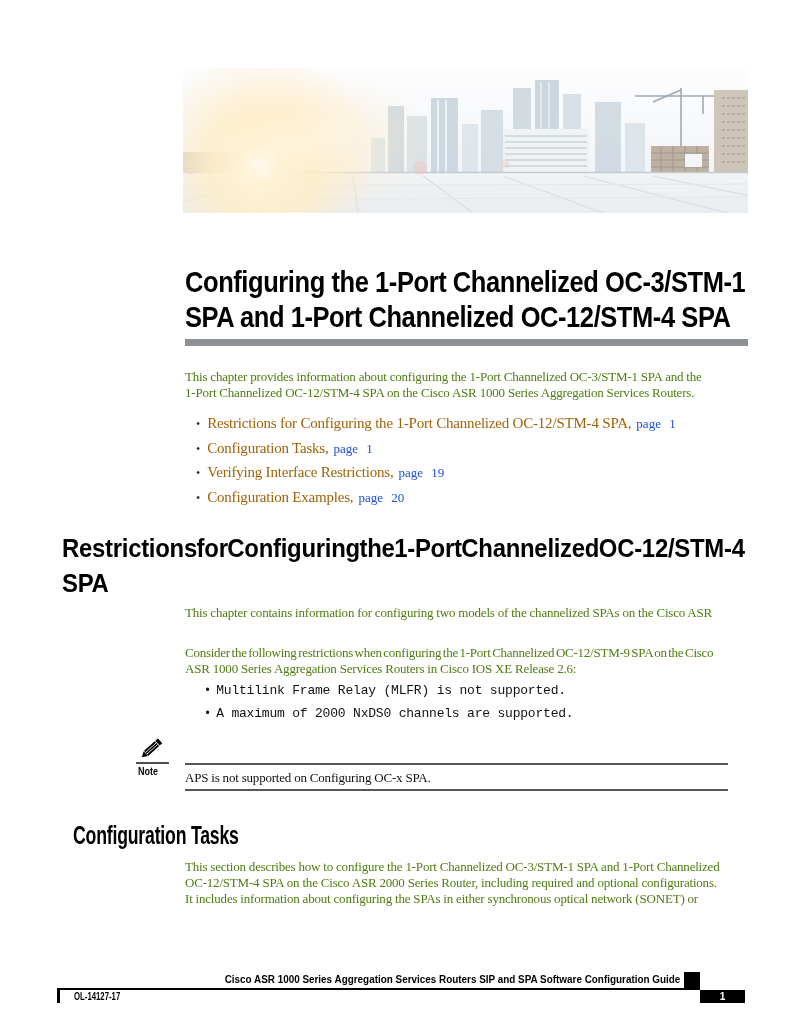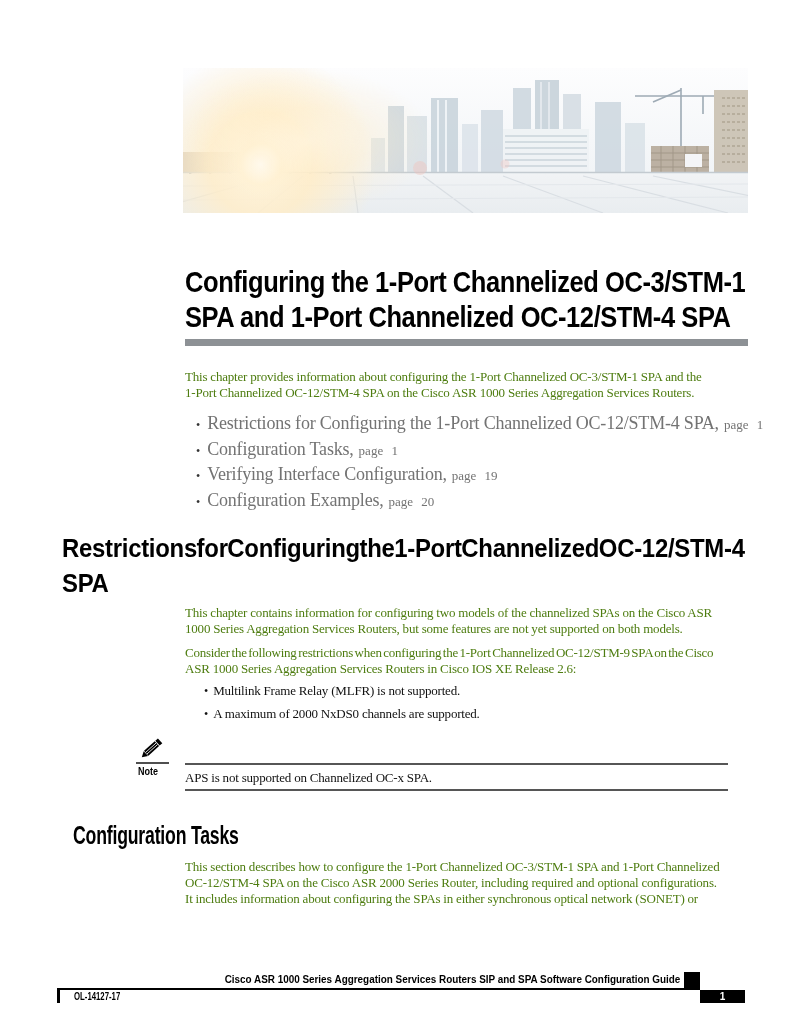--- a/index.html
+++ b/index.html
@@ -27,25 +27,25 @@
   .tight{word-spacing:-1.4px;letter-spacing:-0.25px;}
   .intro{left:185px;top:369px;}
   .para1{left:185px;top:605px;}
   .para2{left:185px;top:645px;}
   .paraC{left:185px;top:859px;}
 
   
   .toc{left:196px;top:415px;}
   .toc-item{display:flex;align-items:baseline;margin-bottom:7.6px;cursor:pointer;}
   .toc-item .bullet{color:#333;font-size:12px;line-height:16px;margin-right:7px;}
-  .toc-link{color:#737373;font-size:18px;line-height:16px;letter-spacing:-0.2px;white-space:nowrap;}
-  .toc-page{color:#737373;font-size:13px;line-height:16px;margin-left:5px;word-spacing:5px;white-space:nowrap;}
-
-  
-  .rbullets{left:204px;top:683px;}
+  .toc-link{color:#a16207;font-size:15px;line-height:16px;letter-spacing:-0.2px;white-space:nowrap;}
+  .toc-page{color:#1d4ed8;font-size:13px;line-height:16px;margin-left:5px;word-spacing:5px;white-space:nowrap;}
+
+  
+  .rbullets{left:204px;top:683px;font-family:Liberation Mono, monospace;}
   .rbullet{display:flex;align-items:baseline;margin-bottom:7px;}
   .rbullet .bullet{color:#111;font-size:12px;line-height:16px;margin-right:5px;}
   .rbullet .btext{font-size:13px;line-height:16px;letter-spacing:-0.2px;white-space:nowrap;}
   .bullet::before{content:"\2022";}
 
   
   .note-icon{left:137px;top:735px;width:28px;height:28px;}
   .note-shortrule{left:136px;top:762px;width:33px;height:2px;background:#4f4f4f;}
   .note-label{left:138px;top:765px;font-family:"Liberation Sans",sans-serif;font-weight:bold;
               font-size:11px;color:#000;transform:scaleX(0.82);transform-origin:left top;}
@@ -209,38 +209,37 @@
       <span class="toc-link">Restrictions for Configuring the 1-Port Channelized OC-12/STM-4 SPA,</span>
       <span class="toc-page">page 1</span>
     </div>
     <div class="toc-item">
       <span class="bullet"></span>
       <span class="toc-link">Configuration Tasks,</span>
       <span class="toc-page">page 1</span>
     </div>
     <div class="toc-item">
       <span class="bullet"></span>
-      <span class="toc-link">Verifying Interface Configuration,</span>
+      <span class="toc-link">Verifying Interface Restrictions,</span>
       <span class="toc-page">page 19</span>
     </div>
     <div class="toc-item">
       <span class="bullet"></span>
       <span class="toc-link">Configuration Examples,</span>
       <span class="toc-page">page 20</span>
     </div>
   </div>
 
   <div class="abs sec-heading">
     <span class="hline">Restrictions for Configuring the 1-Port Channelized OC-12/STM-4</span>
     <span class="hline">SPA</span>
   </div>
 
   <div class="abs para1">
     <div class="bline">This chapter contains information for configuring two models of the channelized SPAs on the Cisco ASR</div>
-    <div class="bline">1000 Series Aggregation Services Routers, but some features are not yet supported on both models.</div>
   </div>
 
   <div class="abs para2">
     <div class="bline tight">Consider the following restrictions when configuring the 1-Port Channelized OC-12/STM-9 SPA on the Cisco</div>
     <div class="bline">ASR 1000 Series Aggregation Services Routers in Cisco IOS XE Release 2.6:</div>
   </div>
 
   <div class="abs rbullets">
     <div class="rbullet">
       <span class="bullet"></span>
@@ -259,21 +258,21 @@
         <rect x="9.2" y="5.2" width="5.6" height="12.3" fill="#000"></rect>
         <line x1="11.1" y1="5.2" x2="11.1" y2="17.5" stroke="#fff" stroke-width="0.7"></line>
         <line x1="12.9" y1="5.2" x2="12.9" y2="17.5" stroke="#fff" stroke-width="0.7"></line>
         <polygon points="9.2,17.9 14.8,17.9 12,22.6" fill="#000"></polygon>
       </g>
     </svg>
   </div>
   <div class="abs note-shortrule"></div>
   <div class="abs note-label">Note</div>
   <div class="abs note-rule-top"></div>
-  <div class="abs note-text">APS is not supported on Channelized OC-x SPA.</div>
+  <div class="abs note-text">APS is not supported on Configuring OC-x SPA.</div>
   <div class="abs note-rule-bottom"></div>
 
   <div class="abs h2-heading">
     <span class="hline">Configuration Tasks</span>
   </div>
 
   <div class="abs paraC">
     <div class="bline">This section describes how to configure the 1-Port Channelized OC-3/STM-1 SPA and 1-Port Channelized</div>
     <div class="bline">OC-12/STM-4 SPA on the Cisco ASR 2000 Series Router, including required and optional configurations.</div>
     <div class="bline">It includes information about configuring the SPAs in either synchronous optical network (SONET) or</div>

